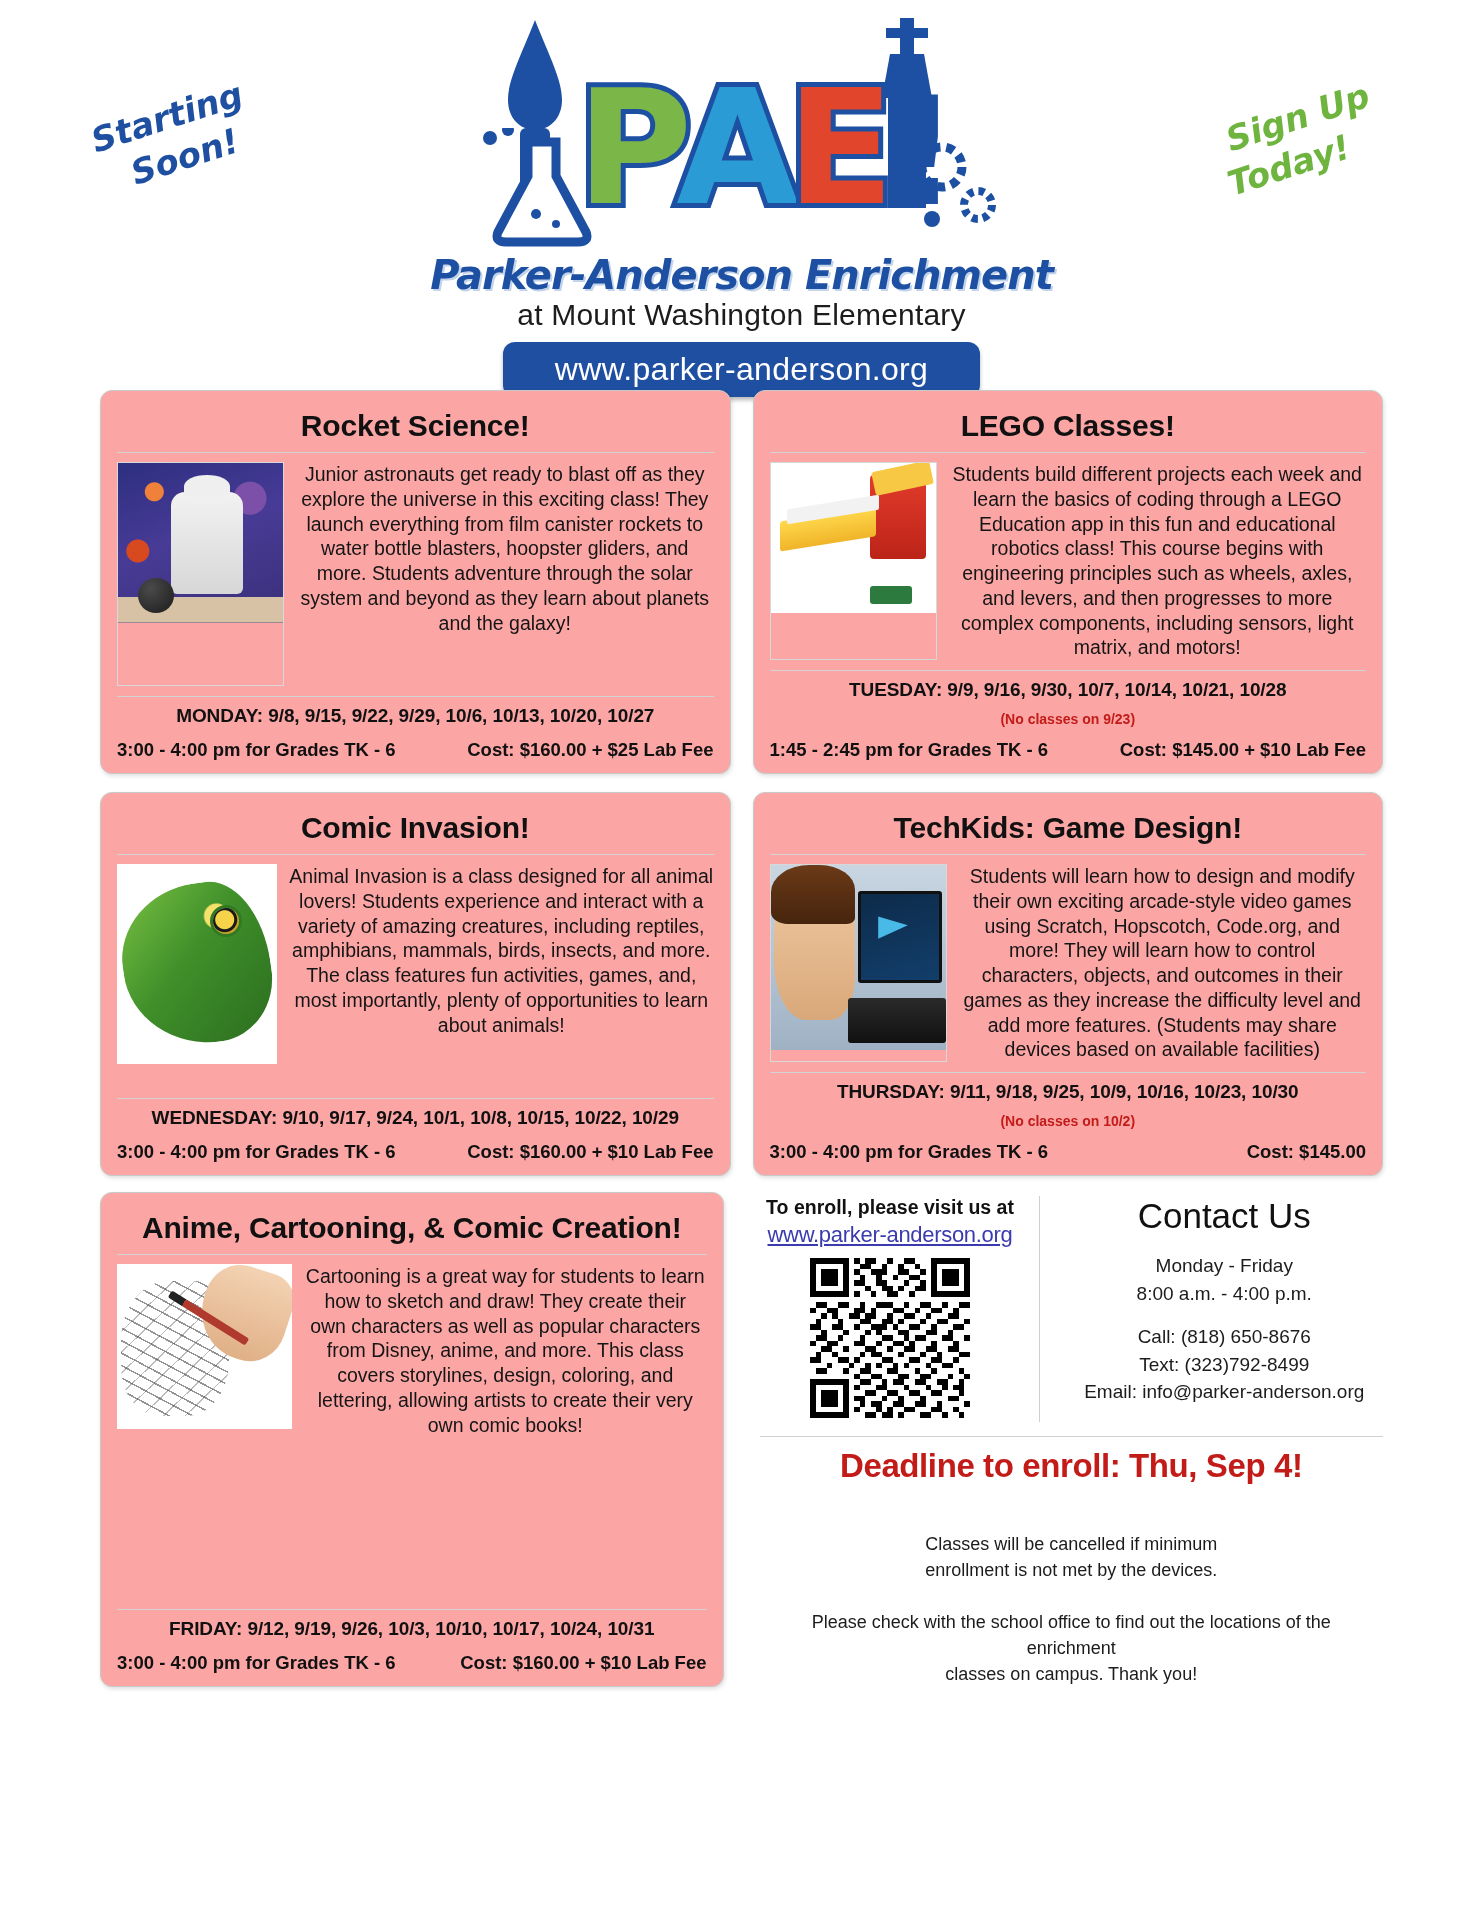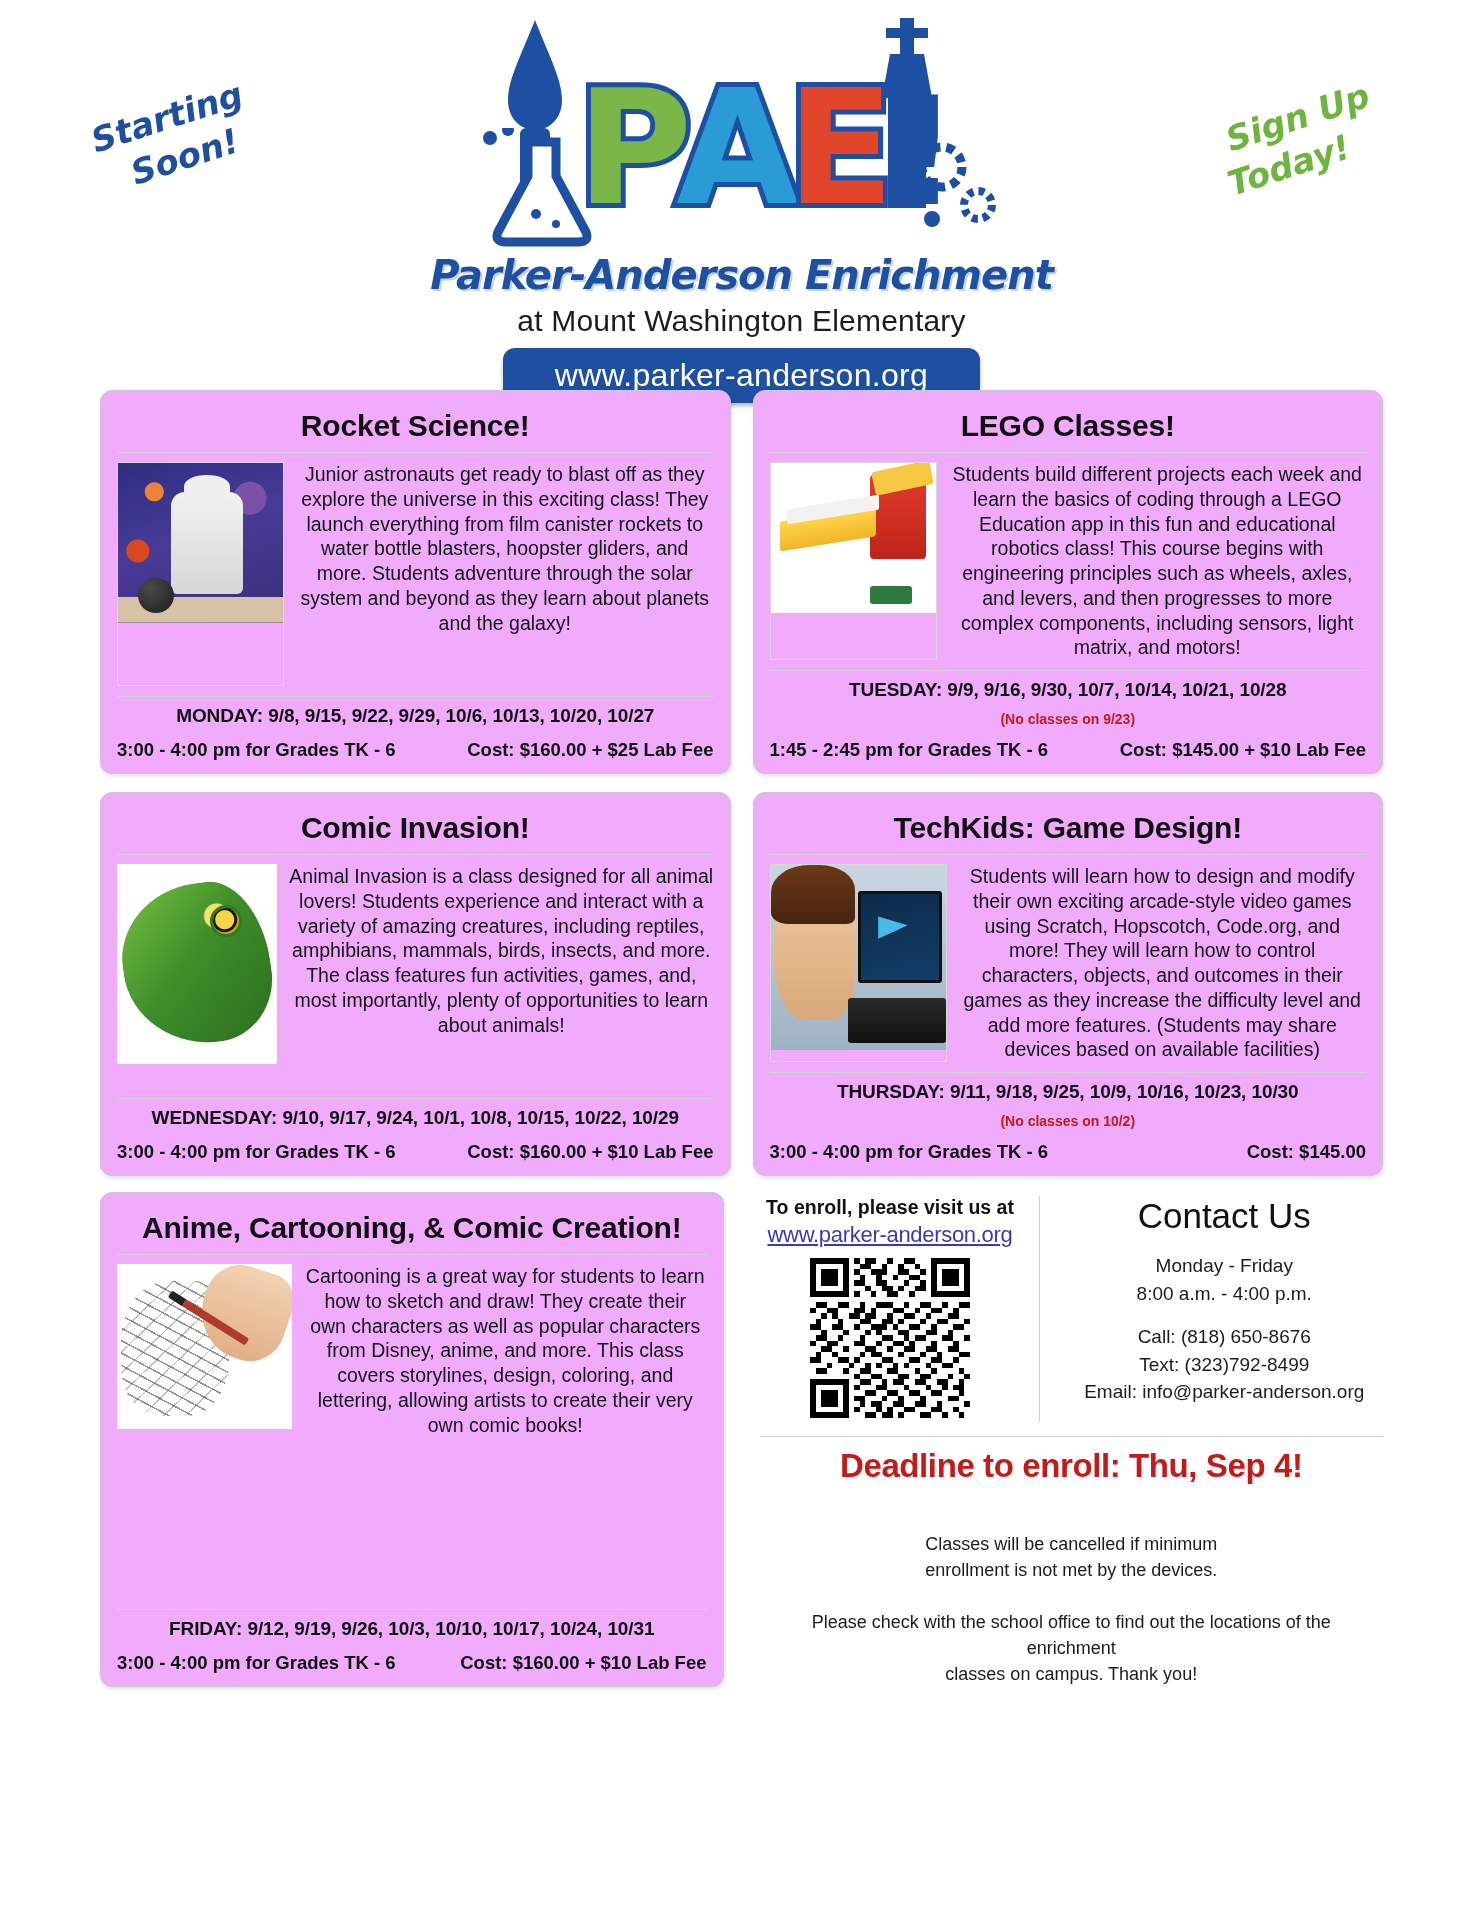--- a/index.html
+++ b/index.html
@@ -51,36 +51,36 @@
   .pae-e { color:#e1452b; margin-left:-6px; }
   .pae-bang { color:#1d50a2; -webkit-text-stroke:0; font-size:150px;
               margin-left:2px; }
 
   .brandname {
     font-family:"DejaVu Sans", sans-serif; font-weight:bold;
     font-size:40px; color:#1d50a2; font-style:italic;
     letter-spacing:-1px; margin-top:-16px;
     text-shadow:2px 2px 0 rgba(120,160,210,.45);
   }
-  .school { font-size:30px; color:#1c1c1c; margin-top:6px; letter-spacing:.2px; }
+  .school { font-size:30px; color:#1c1c1c; letter-spacing:.2px; }
 
   .urlbar {
     margin-top:10px; background:#1f4fa0; color:#ffffff;
     border-radius:12px; padding:9px 52px; font-size:32px;
     box-shadow:0 3px 4px rgba(0,0,0,.28);
     letter-spacing:.3px;
   }
 
   
   .grid {
     position:relative; margin:10px 100px 0 100px;
     display:grid; grid-template-columns:1fr 1fr; gap:18px 22px;
   }
   .card {
-    border:1px solid #c9c9c9; border-radius:12px; background:#f0abfc;
+    border:1px solid #c9c9c9; border-radius:12px; background:#fca5a5;
     box-shadow:1px 2px 4px rgba(0,0,0,.13);
     padding:14px 16px 12px 16px;
     display:flex; flex-direction:column;
   }
   .card-title {
     text-align:center; font-weight:bold; font-size:30px; color:#111;
     margin:4px 0 9px 0; letter-spacing:-.2px;
   }
   .rule { height:1px; background:#d3d3d3; margin:0 0 9px 0; }
   .card-body { display:flex; gap:12px; flex:1; }

